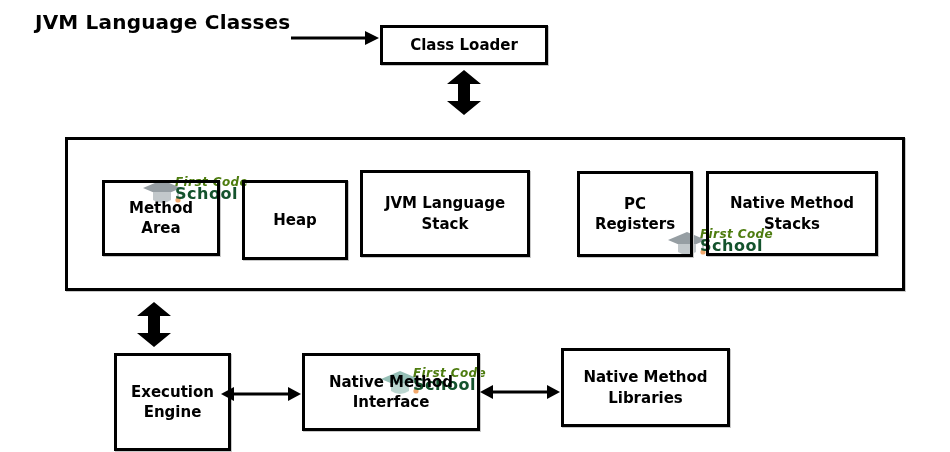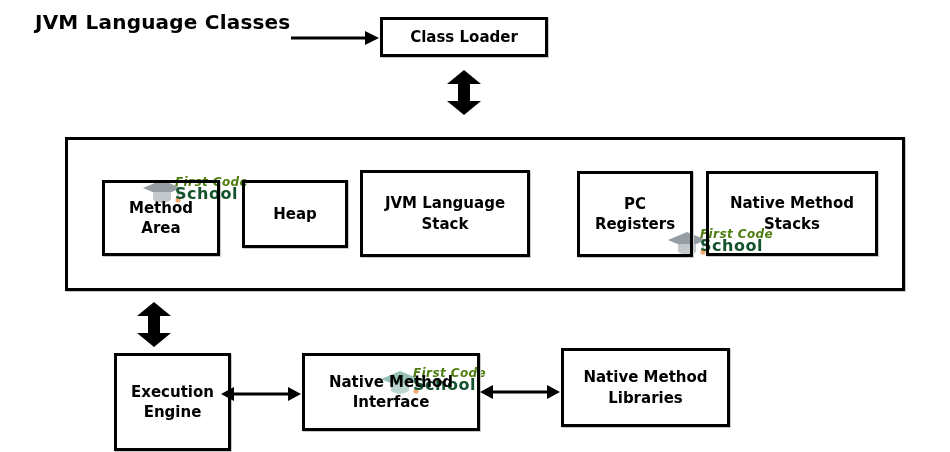--- a/index.html
+++ b/index.html
@@ -10,24 +10,24 @@
   .abs{position:absolute;}
   .diagram-title{
     left:35px;top:10px;font-size:20px;font-weight:bold;letter-spacing:0.2px;z-index:2;
   }
   .box{
     position:absolute;box-sizing:border-box;border:3px solid #000;background:transparent;
     display:flex;align-items:center;justify-content:center;text-align:center;
     font-size:15px;font-weight:bold;line-height:1.35;white-space:pre-line;
     z-index:2;box-shadow:1px 1px 0 #c9c9c9;
   }
-  .box-class-loader{left:380px;top:17px;width:168px;height:40px;}
+  .box-class-loader{left:380px;top:25px;width:168px;height:40px;}
   .box-container{left:65px;top:137px;width:840px;height:154px;}
   .box-method-area{left:102px;top:180px;width:118px;height:76px;}
-  .box-heap{left:242px;top:180px;width:106px;height:68px;}
+  .box-heap{left:242px;top:180px;width:106px;height:80px;}
   .box-jvm-stack{left:360px;top:170px;width:170px;height:87px;}
   .box-pc-registers{left:577px;top:171px;width:116px;height:86px;}
   .box-nm-stacks{left:706px;top:171px;width:172px;height:85px;}
   .box-execution-engine{left:114px;top:353px;width:117px;height:98px;}
   .box-nmi{left:302px;top:353px;width:178px;height:78px;}
   .box-nml{left:561px;top:348px;width:169px;height:79px;}
   svg.connector{position:absolute;z-index:2;overflow:visible;}
   
   .wm{position:absolute;display:flex;align-items:flex-start;z-index:1;}
   .wm-cap{margin-top:3px;flex:0 0 auto;}

